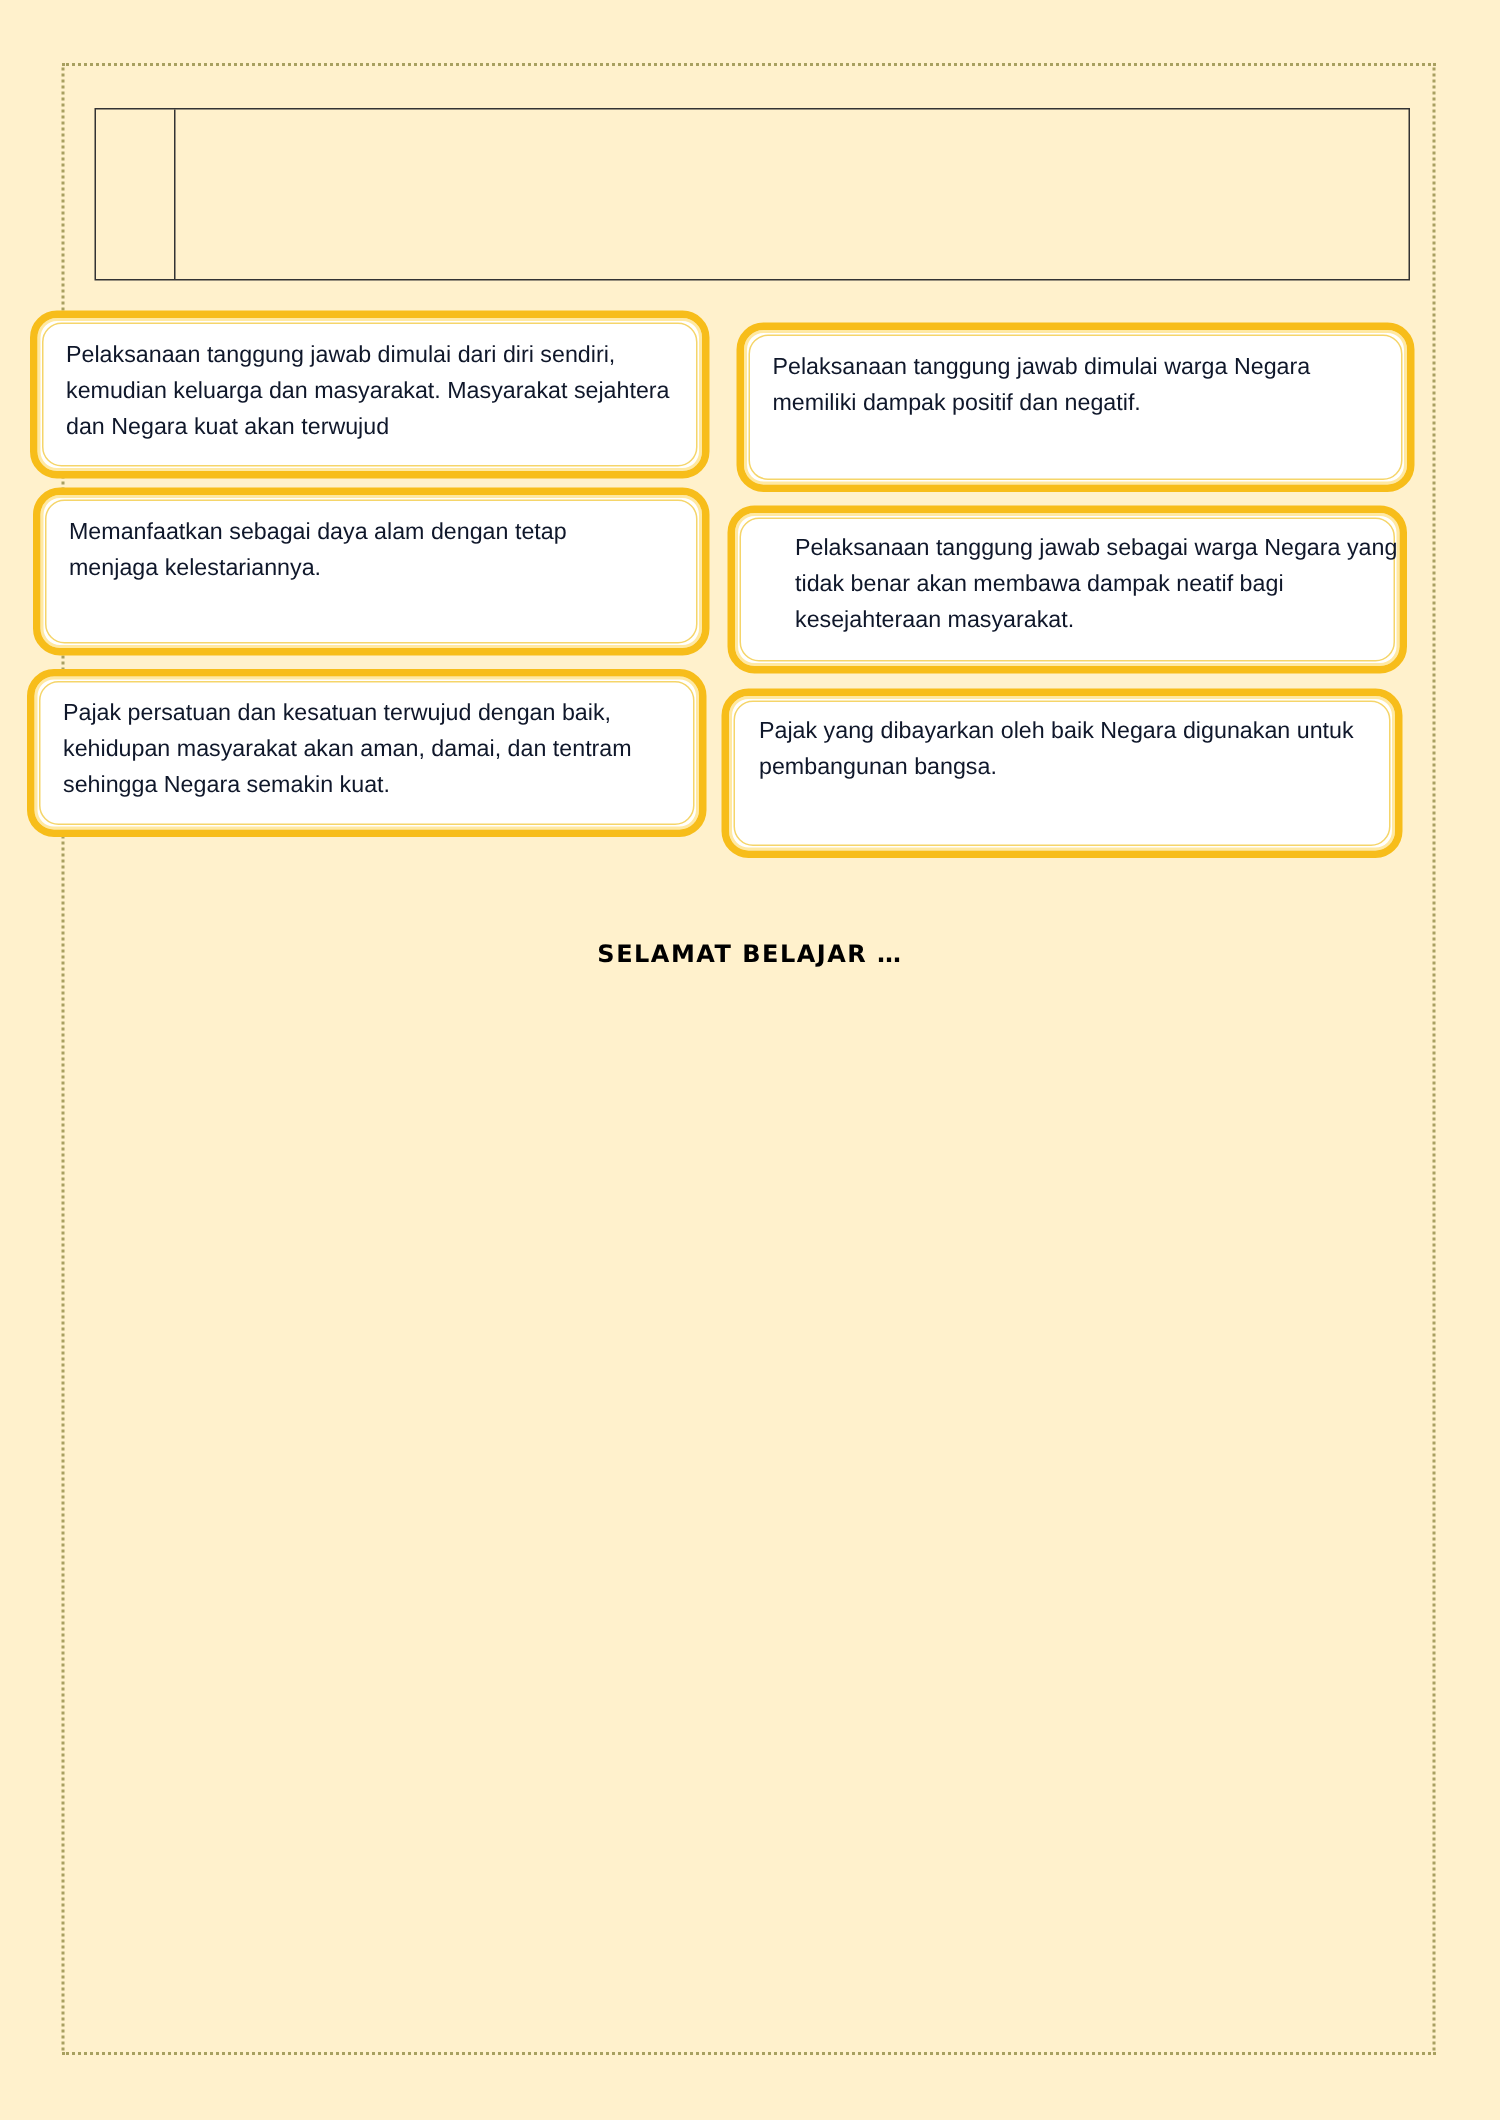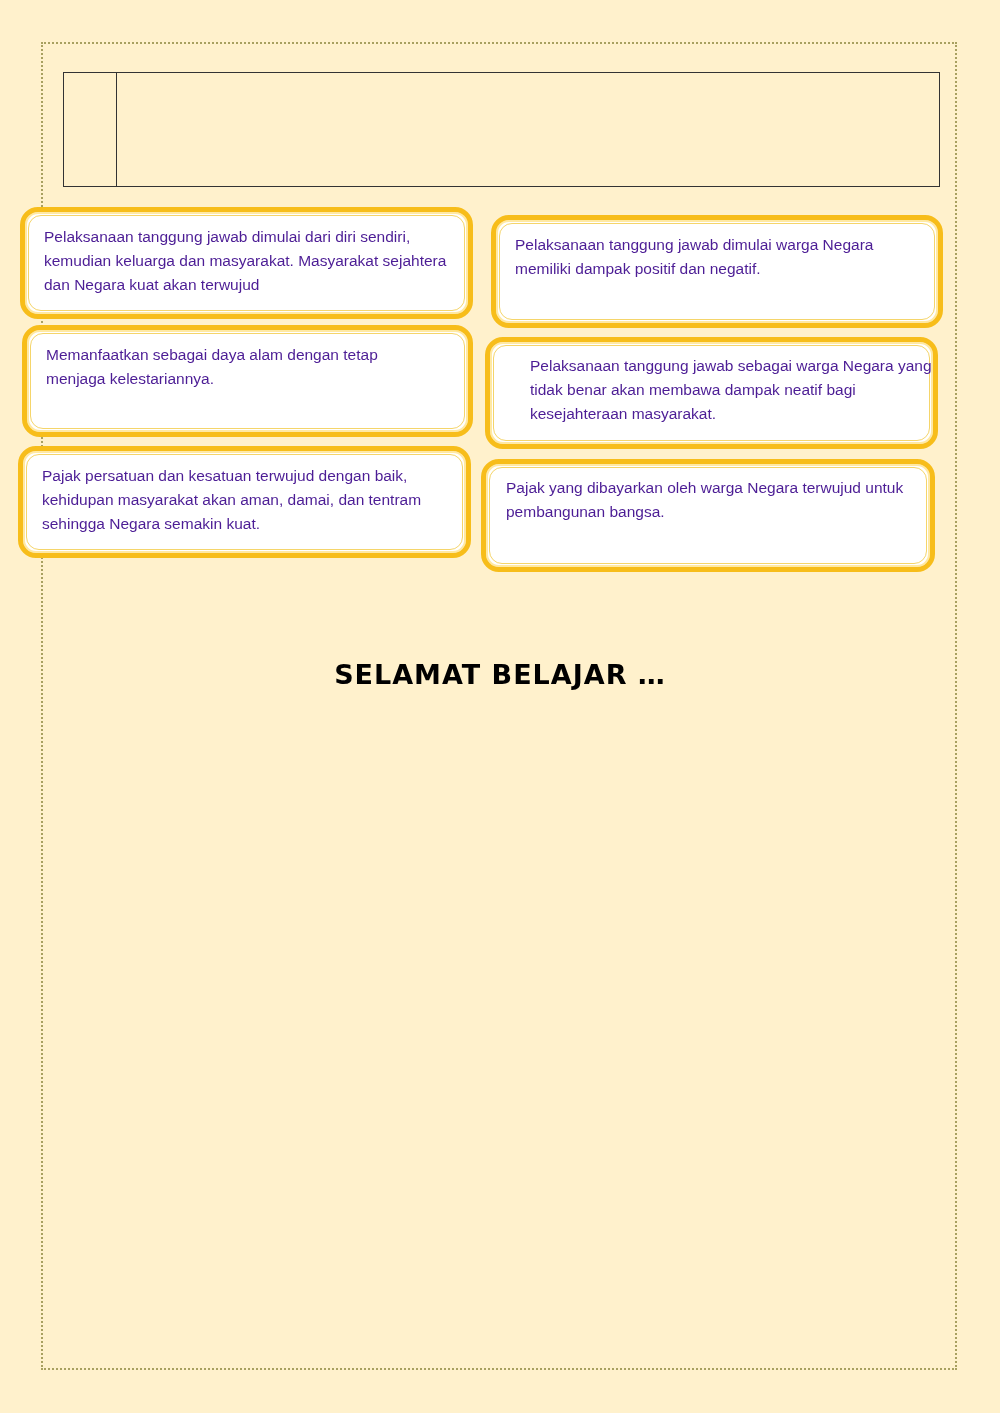--- a/index.html
+++ b/index.html
@@ -42,34 +42,33 @@
   .card .inner {
     position: absolute;
     left: 3px; top: 3px; right: 3px; bottom: 3px;
     border: 1px solid #f5d56a;
     border-radius: 13px;
   }
   .card-text {
     position: absolute;
     font-size: 15.5px;
     line-height: 24px;
-    color: #4c1d95;
+    color: #0f172a;
     margin: 0;
   }
   .closing {
     position: absolute;
     left: 0; width: 1000px;
     top: 626px;
     text-align: center;
     font-family: "DejaVu Sans", sans-serif;
     font-weight: bold;
-    font-size: 27px;
+    font-size: 16px;
     letter-spacing: 1px;
     color: #000;
-    margin-top: 33px;
   }
 </style>
 </head>
 <body>
 
 <div class="page-border"></div>
 
 <div class="header-table">
   <div class="cell-left"></div>
   <div class="cell-right"></div>
@@ -96,15 +95,15 @@
 <p class="card-text" style="left:515px; top:233px; width:400px;">Pelaksanaan tanggung jawab dimulai warga Negara memiliki dampak positif dan negatif.</p>
 
 <div class="card" style="left:485px; top:337px; width:453px; height:112px;">
   <div class="inner"></div>
 </div>
 <p class="card-text" style="left:508px; top:354px; width:405px;margin-left:22px;">Pelaksanaan tanggung jawab sebagai warga Negara yang tidak benar akan membawa dampak neatif bagi kesejahteraan masyarakat.</p>
 
 <div class="card" style="left:481px; top:459px; width:454px; height:113px;">
   <div class="inner"></div>
 </div>
-<p class="card-text" style="left:506px; top:476px; width:405px;">Pajak yang dibayarkan oleh warga Negara terwujud untuk pembangunan bangsa.</p>
+<p class="card-text" style="left:506px; top:476px; width:405px;">Pajak yang dibayarkan oleh baik Negara digunakan untuk pembangunan bangsa.</p>
 
 <div class="closing">SELAMAT BELAJAR …</div>
 
 </body></html>

